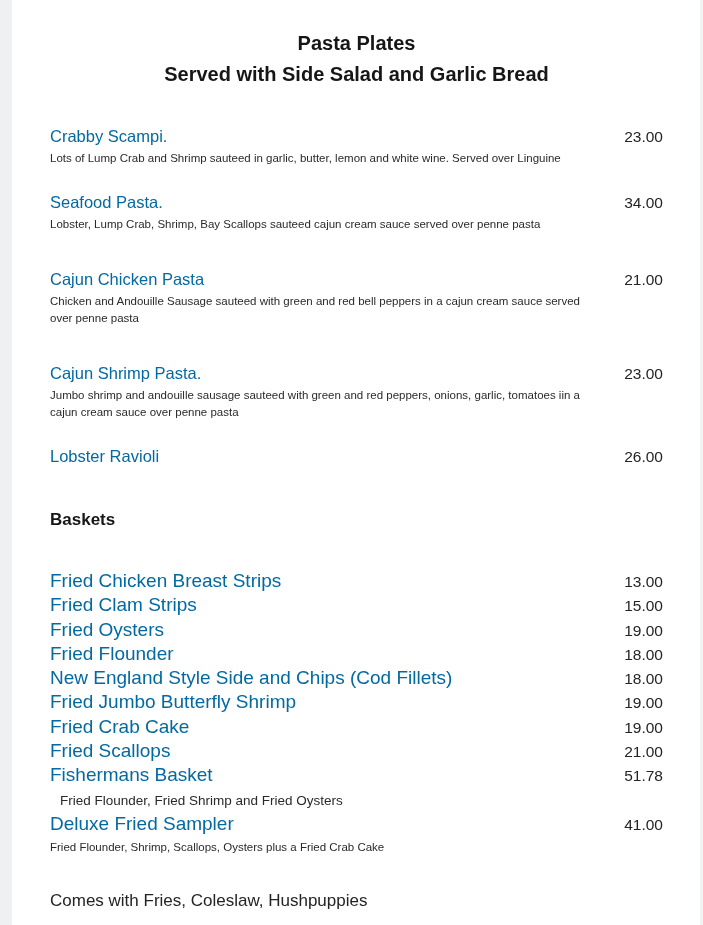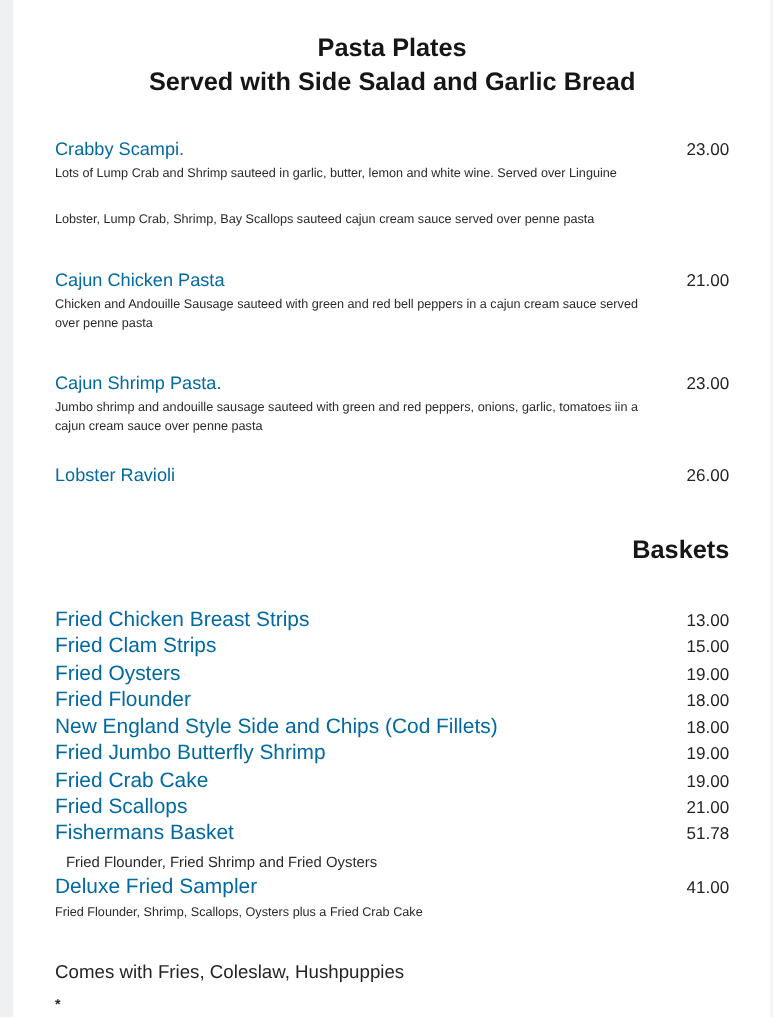--- a/index.html
+++ b/index.html
@@ -32,21 +32,21 @@
     position: absolute;
     left: 50px;
     top: 0;
     width: 613px;
   }
   .doc-header {
     text-align: center;
     padding-top: 28px;
   }
   .doc-title, .doc-subtitle {
-    font-size: 23px;
+    font-size: 20px;
     font-weight: bold;
     line-height: 31px;
     color: #161616;
   }
   .pasta-section {
     margin-top: 36px;
   }
   .menu-item {
     margin-bottom: 25px;
   }
@@ -66,22 +66,22 @@
   }
   .item-desc {
     font-size: 11.5px;
     line-height: 17px;
     margin-top: 4px;
     max-width: 548px;
     color: #2a2a2a;
   }
   .item-gap-lg { margin-bottom: 36px; }
   .section-heading {
-    text-align: right;
-    font-size: 23px;
+    text-align: left;
+    font-size: 17px;
     font-weight: bold;
     color: #161616;
     margin-top: 44px;
     margin-bottom: 40px;
   }
   .basket-list .item-row {
     line-height: 24.3px;
   }
   .basket-list .item-name { font-size: 19px; }
   .basket-subtext {
@@ -132,20 +132,24 @@
 
       <div class="menu-item">
         <div class="item-row">
           <span class="item-name">Crabby Scampi.</span>
           <span class="item-price">23.00</span>
         </div>
         <div class="item-desc">Lots of Lump Crab and Shrimp sauteed in garlic, butter, lemon and white wine.  Served over Linguine</div>
       </div>
 
       <div class="menu-item">
+        <div class="item-row">
+          <span class="item-name">Seafood Pasta.</span>
+          <span class="item-price">34.00</span>
+        </div>
         <div class="item-desc">Lobster, Lump Crab, Shrimp, Bay Scallops sauteed cajun cream sauce served over penne pasta</div>
       </div>
 
       <div class="menu-item item-gap-lg" style="margin-top:36px;">
         <div class="item-row">
           <span class="item-name">Cajun Chicken Pasta</span>
           <span class="item-price">21.00</span>
         </div>
         <div class="item-desc">Chicken and Andouille Sausage sauteed with green and red bell peppers in a cajun cream sauce served over penne pasta</div>
       </div>

